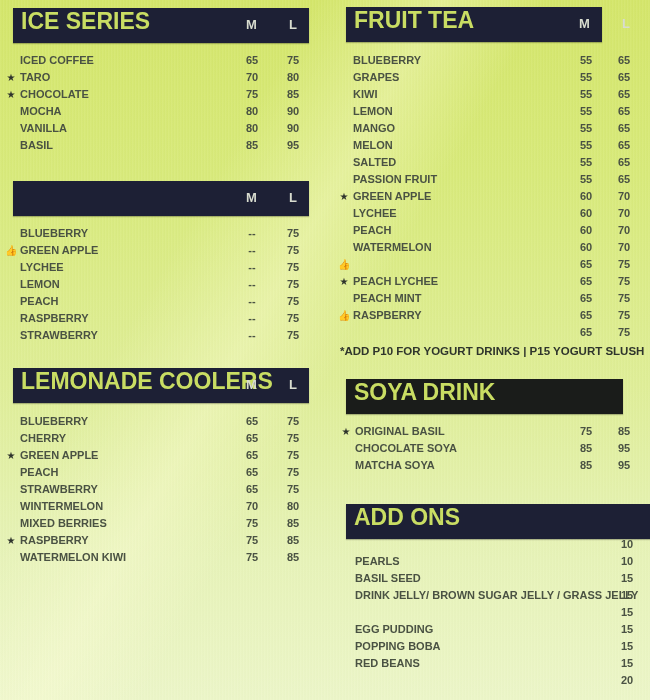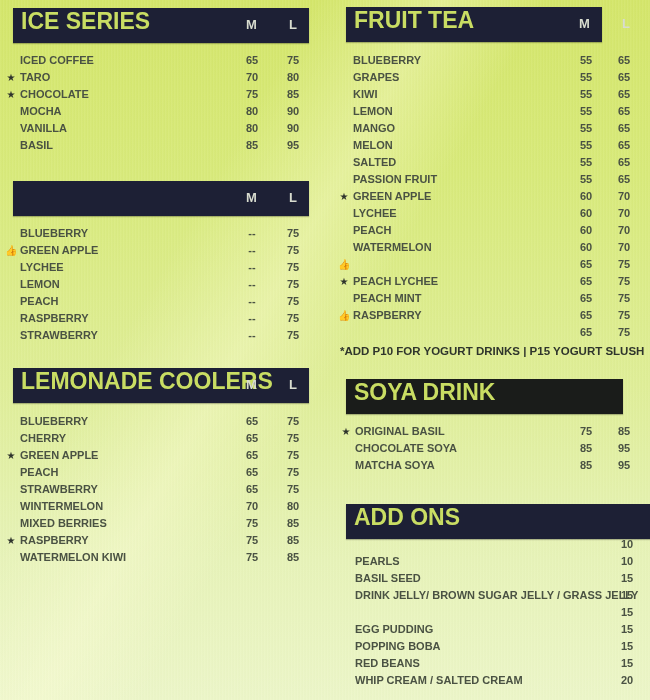--- a/index.html
+++ b/index.html
@@ -412,18 +412,17 @@
         </div>
         <div class="row">
           <span class="name">POPPING BOBA</span>
           <span class="pl" style="left: 260px;">15</span>
         </div>
         <div class="row">
           <span class="name">RED BEANS</span>
           <span class="pl" style="left: 260px;">15</span>
         </div>
         <div class="row">
-          <span class="name">WHIP CREAM / SALTED CREAM</span>
           <span class="pl" style="left: 260px;">20</span>
         </div>
       </div>
   </div>
 </div>
 
 </body></html>

